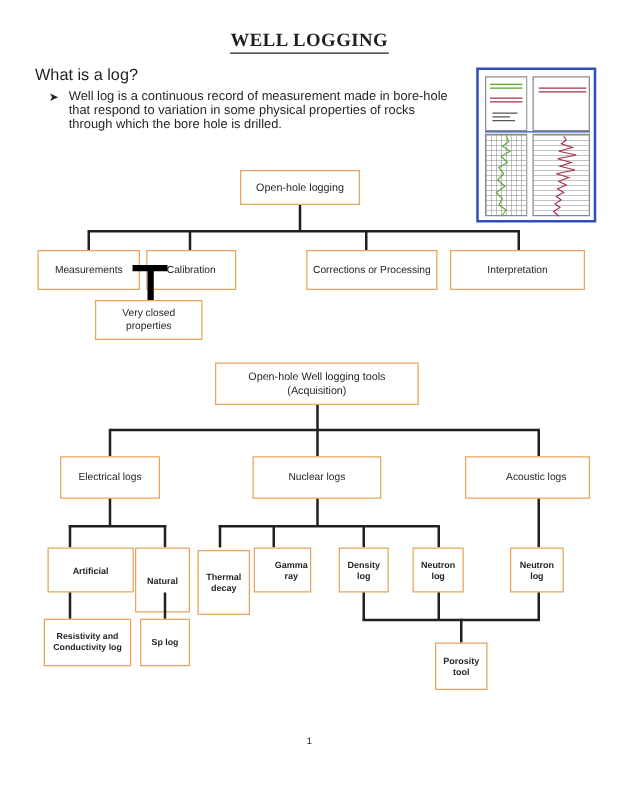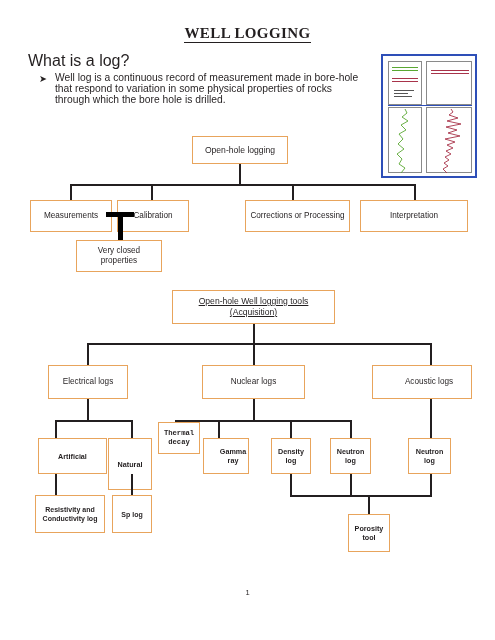--- a/index.html
+++ b/index.html
@@ -18,21 +18,21 @@
     position:absolute;top:25px;left:0;width:495px;
     text-align:center;
     font-family:"Liberation Serif", serif;
     font-size:15px;font-weight:bold;
     letter-spacing:.4px;
   }
   .title span{border-bottom:1.4px solid #231f20;padding-bottom:1px;text-align:center;}
 
   .question{
     position:absolute;top:52px;left:28px;
-    font-size:16px;
+    font-size:13px;
   }
   .bullet-row{
     position:absolute;top:72px;left:39px;width:320px;
     display:flex;gap:8px;
   }
   .bullet-glyph{font-size:9.5px;line-height:14.5px;color:#231f20;flex:0 0 auto;}
   .bullet-text{font-size:10.3px;line-height:11px;}
 
   
   .logthumb{
@@ -138,21 +138,21 @@
   <div class="node" style="left:30px;top:200px;width:82px;height:32px;">Measurements</div>
   <div class="node" style="left:117px;top:200px;width:72px;height:32px;">Calibration</div>
   <div class="node" style="left:245px;top:200px;width:105px;height:32px;">Corrections or Processing</div>
   <div class="node" style="left:360px;top:200px;width:108px;height:32px;">Interpretation</div>
 
   <div class="tconn-h" style="left:106px;top:212px;width:28px;"></div>
   <div class="tconn-v" style="left:118px;top:212px;height:30px;"></div>
 
   <div class="node" style="left:76px;top:240px;width:86px;height:32px;">Very closed properties</div>
 
-  <div class="node big" style="left:172px;top:290px;width:163px;height:34px;flex-direction:column;text-decoration:underline;">
+  <div class="node big" style="left:172px;top:290px;width:163px;height:34px;flex-direction:column;">
     <div>Open-hole Well logging tools</div>
     <div>(Acquisition)</div>
   </div>
 
   <div class="ln vline" style="left:253px;top:324px;height:20px;"></div>
   <div class="ln hline" style="left:88px;top:343px;width:343px;"></div>
 
   <div class="ln vline" style="left:87px;top:343px;height:22px;"></div>
   <div class="ln vline" style="left:253px;top:343px;height:22px;"></div>
   <div class="ln vline" style="left:430px;top:343px;height:22px;"></div>
@@ -175,21 +175,21 @@
   <div class="node tiny" style="left:35px;top:495px;width:70px;height:38px;">Resistivity and Conductivity log</div>
   <div class="node tiny" style="left:112px;top:495px;width:40px;height:38px;">Sp log</div>
 
   <div class="ln vline" style="left:253px;top:399px;height:22px;"></div>
   <div class="ln hline" style="left:175px;top:420px;width:176px;"></div>
   <div class="ln vline" style="left:175px;top:420px;height:18px;"></div>
   <div class="ln vline" style="left:218px;top:420px;height:18px;"></div>
   <div class="ln vline" style="left:290px;top:420px;height:18px;"></div>
   <div class="ln vline" style="left:350px;top:420px;height:18px;"></div>
 
-  <div class="node small" style="left:158px;top:422px;width:42px;height:32px;font-family:Liberation Mono, monospace;">Thermal decay</div>
+  <div class="node small" style="left:158px;top:440px;width:42px;height:52px;">Thermal decay</div>
   <div class="node small" style="left:203px;top:438px;width:46px;height:36px;padding-left:16px;">Gamma ray</div>
   <div class="node small" style="left:271px;top:438px;width:40px;height:36px;">Density log</div>
   <div class="node small" style="left:330px;top:438px;width:41px;height:36px;">Neutron log</div>
 
   <div class="ln vline" style="left:430px;top:399px;height:39px;"></div>
   <div class="node small" style="left:408px;top:438px;width:43px;height:36px;">Neutron log</div>
 
   <div class="ln vline" style="left:290px;top:474px;height:22px;"></div>
   <div class="ln vline" style="left:350px;top:474px;height:22px;"></div>
   <div class="ln vline" style="left:430px;top:474px;height:22px;"></div>

